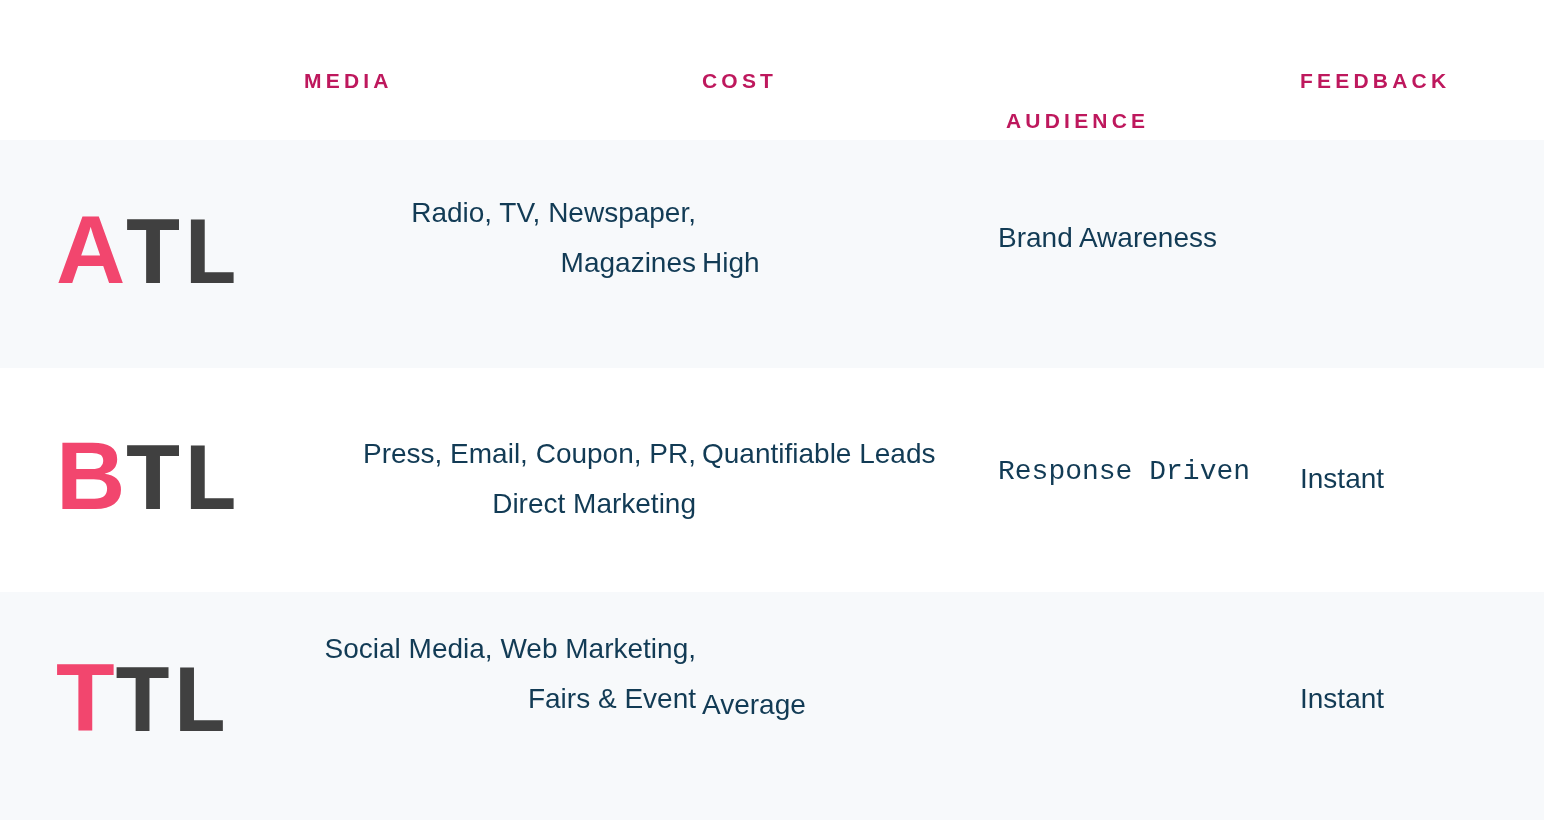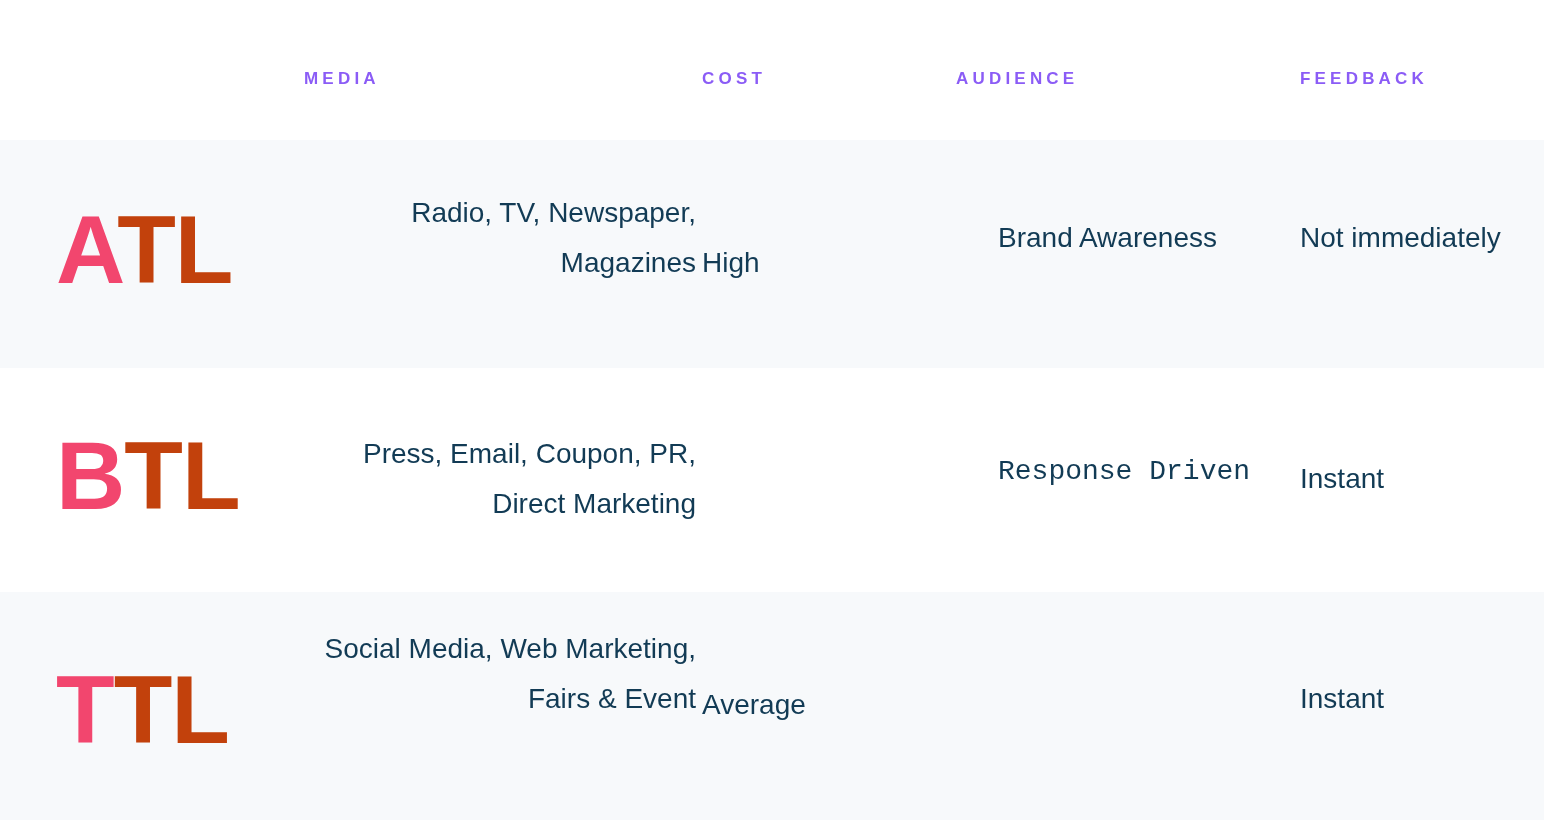--- a/index.html
+++ b/index.html
@@ -30,30 +30,30 @@
     top: 0;
     width: 1544px;
     height: 140px;
     background: #ffffff;
     box-sizing: border-box;
   }
 
   .header-cell {
     position: absolute;
     top: 70px;
-    color: #8b5cf6;
-    font-size: 17px;
+    color: #be185d;
+    font-size: 21px;
     font-weight: 600;
     letter-spacing: 4.2px;
     line-height: 1;
     white-space: nowrap;
   }
   .col-media  { left: 304px;  width: 398px; }
   .col-cost   { left: 702px;  width: 296px; }
-  .col-aud    { left: 956px;  width: 302px; }
+  .col-aud    { left: 1006px;  width: 302px; margin-top: 40px; }
   .col-feed   { left: 1300px; width: 244px; }
 
   
   .table-row {
     position: absolute;
     left: 0;
     width: 1544px;
     box-sizing: border-box;
   }
   .row-shaded { background: #f7f9fb; }
@@ -77,26 +77,26 @@
     position: absolute;
     left: 56px;
     width: 248px;
     font-size: 96px;
     font-weight: 700;
     line-height: 1;
     letter-spacing: -1px;
     white-space: nowrap;
   }
   .logo-accent { color: #f2466e; }
-  .logo-base   { color: #c2410c; }
+  .logo-base   { color: #404040; font-family: Liberation Mono, monospace; }
 
   
   .row-atl .logo-cell { top: 62px; }
   .row-btl .logo-cell { top: 60px; }
-  .row-ttl .logo-cell { top: 58px; margin-top: 12px; }
+  .row-ttl .logo-cell { top: 58px; }
 
   .row-atl .cell-media { top: 48px; }
   .row-atl .cell-cost  { top: 98px; }
   .row-atl .cell-aud   { top: 73px; }
   .row-atl .cell-feed  { top: 73px; }
 
   .row-btl .cell-media { top: 61px; }
   .row-btl .cell-cost  { top: 61px; }
   .row-btl .cell-aud   { top: 79px; font-family: Liberation Mono, monospace; }
   .row-btl .cell-feed  { top: 86px; }
@@ -123,28 +123,28 @@
     <div class="header-cell col-feed">FEEDBACK</div>
   </div>
 
   <div class="table-row row-shaded row-atl">
     <div class="logo-cell">
       <span class="logo-accent">A</span><span class="logo-base">TL</span>
     </div>
     <div class="cell cell-media">Radio, TV, Newspaper, Magazines</div>
     <div class="cell cell-cost">High</div>
     <div class="cell cell-aud">Brand Awareness</div>
-    <div class="cell cell-feed">Not immediately</div>
   </div>
 
   <div class="table-row row-plain row-btl">
     <div class="logo-cell">
       <span class="logo-accent">B</span><span class="logo-base">TL</span>
     </div>
     <div class="cell cell-media">Press, Email, Coupon, PR, Direct Marketing</div>
+    <div class="cell cell-cost">Quantifiable Leads</div>
     <div class="cell cell-aud">Response Driven</div>
     <div class="cell cell-feed">Instant</div>
   </div>
 
   <div class="table-row row-shaded row-ttl">
     <div class="logo-cell">
       <span class="logo-accent">T</span><span class="logo-base">TL</span>
     </div>
     <div class="cell cell-media">Social Media, Web Marketing, Fairs &amp; Event</div>
     <div class="cell cell-cost">Average</div>

